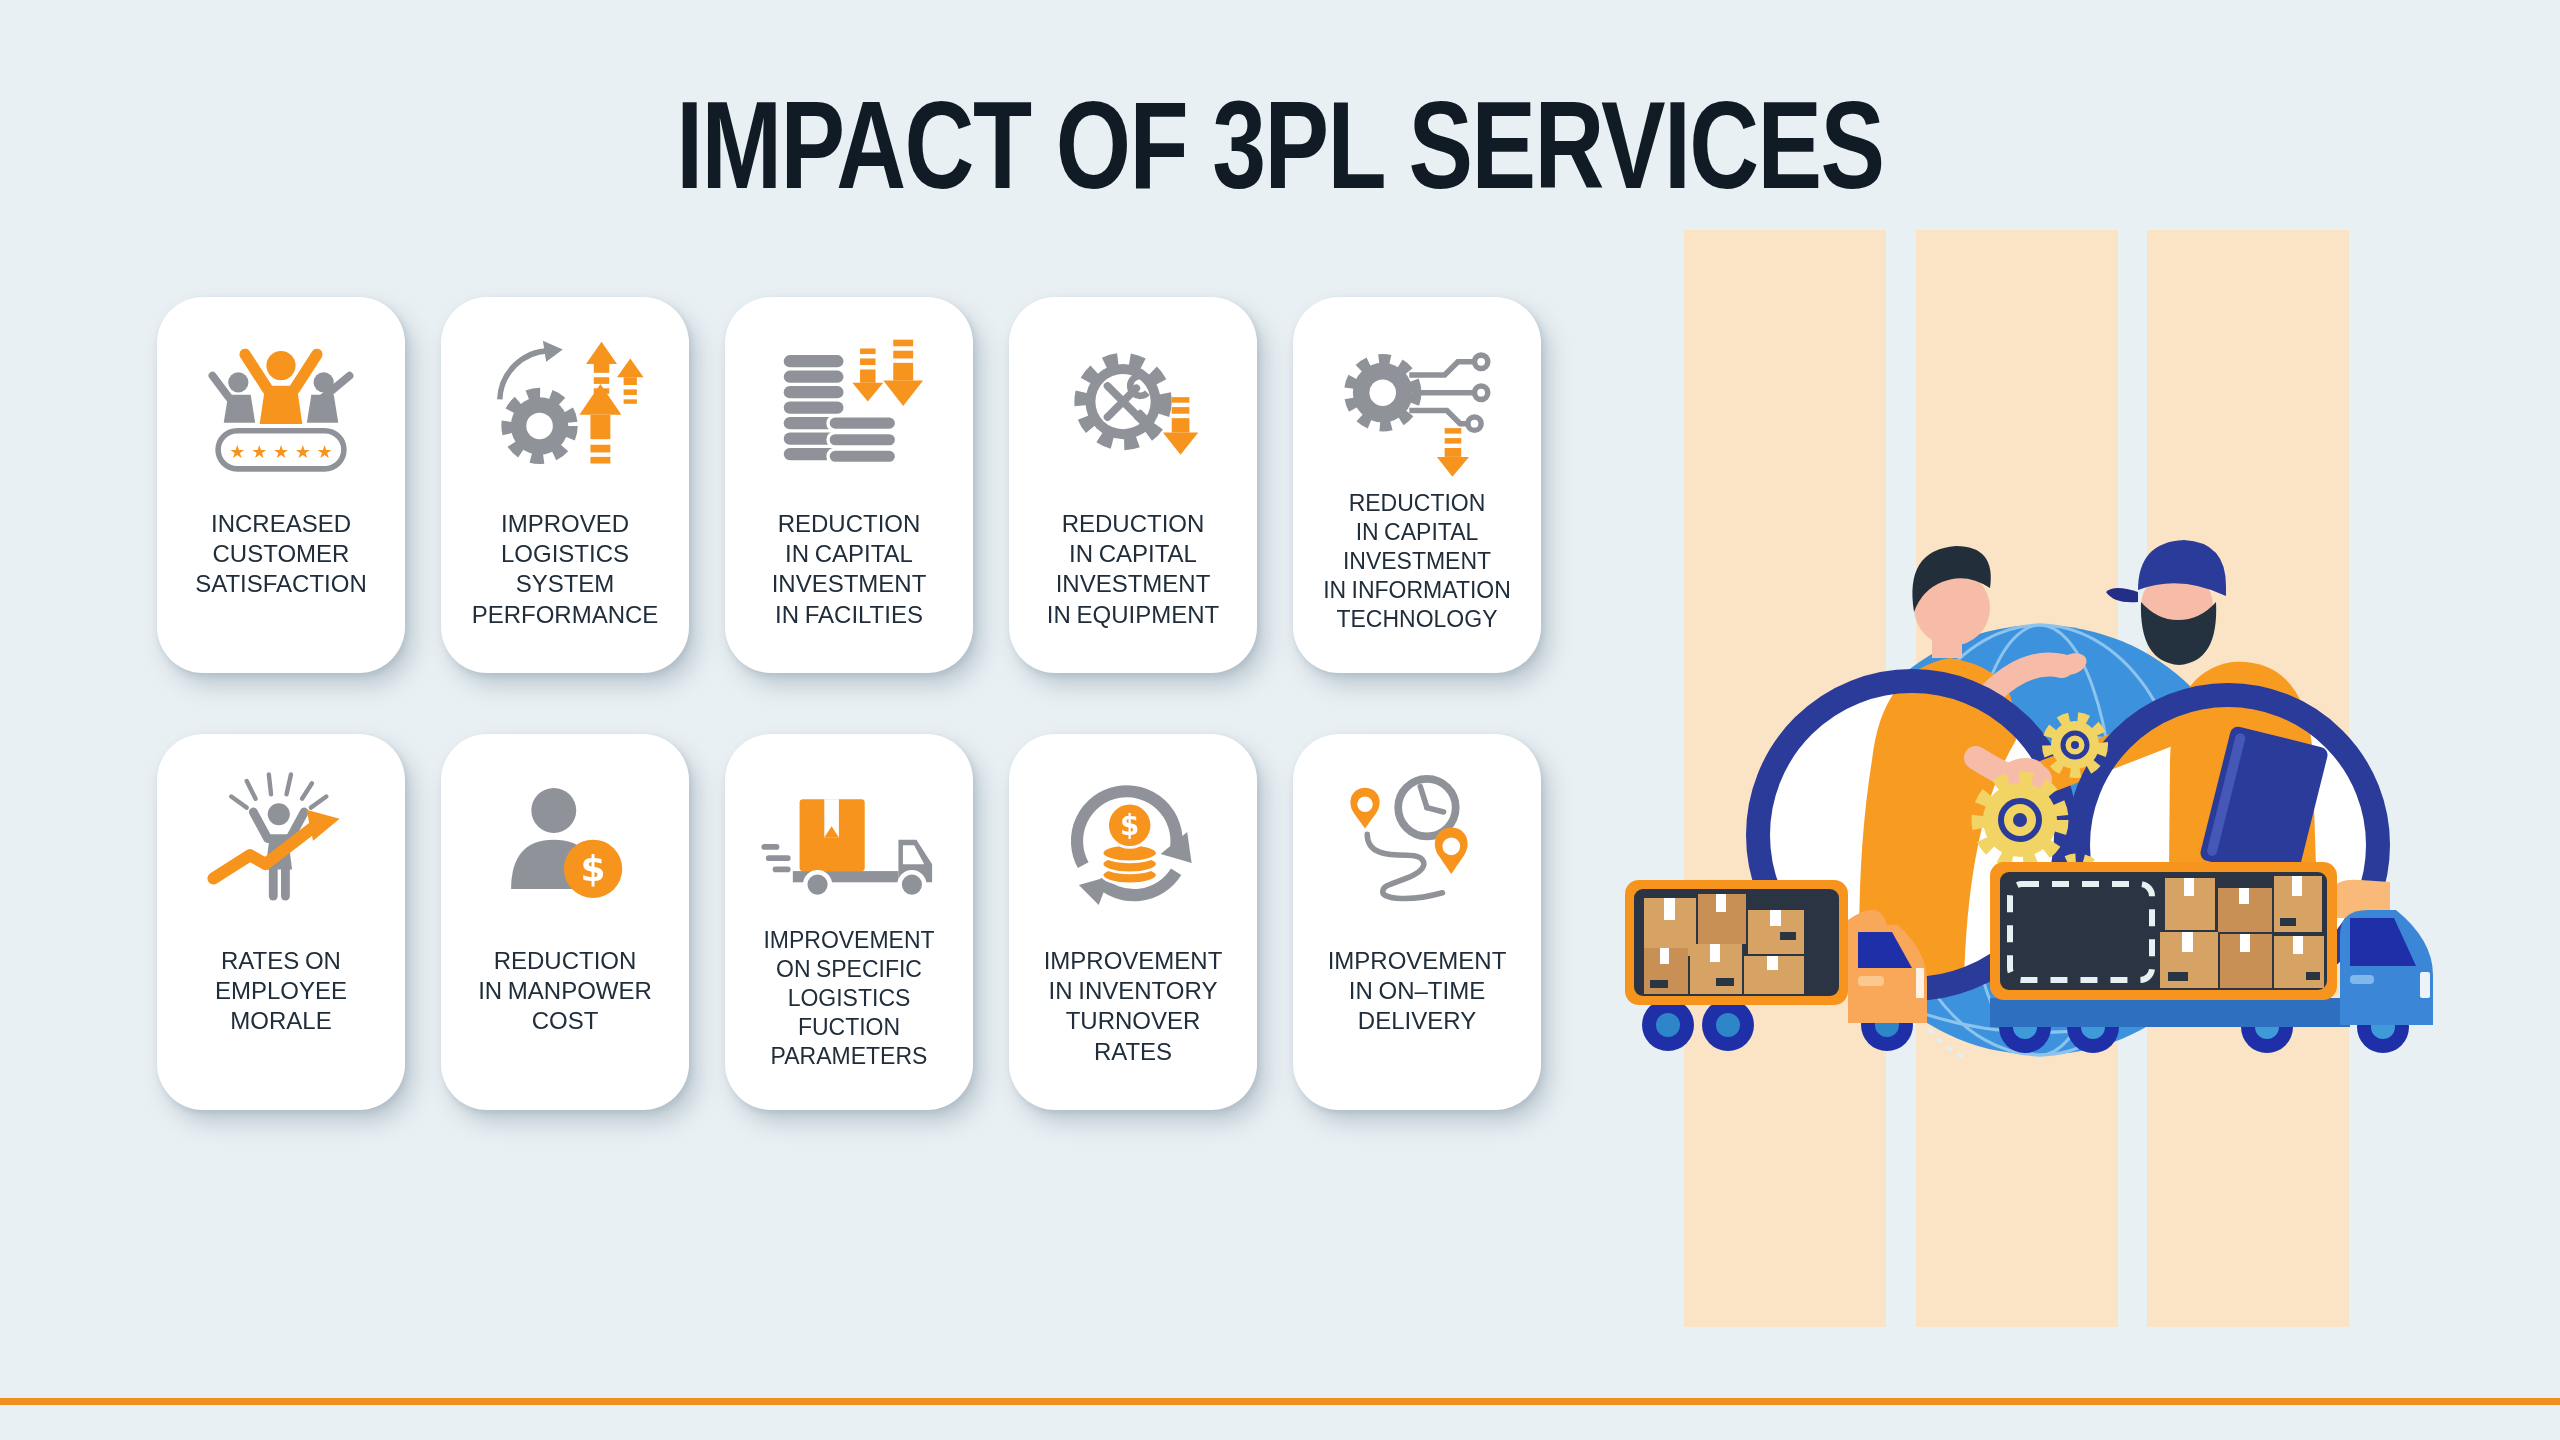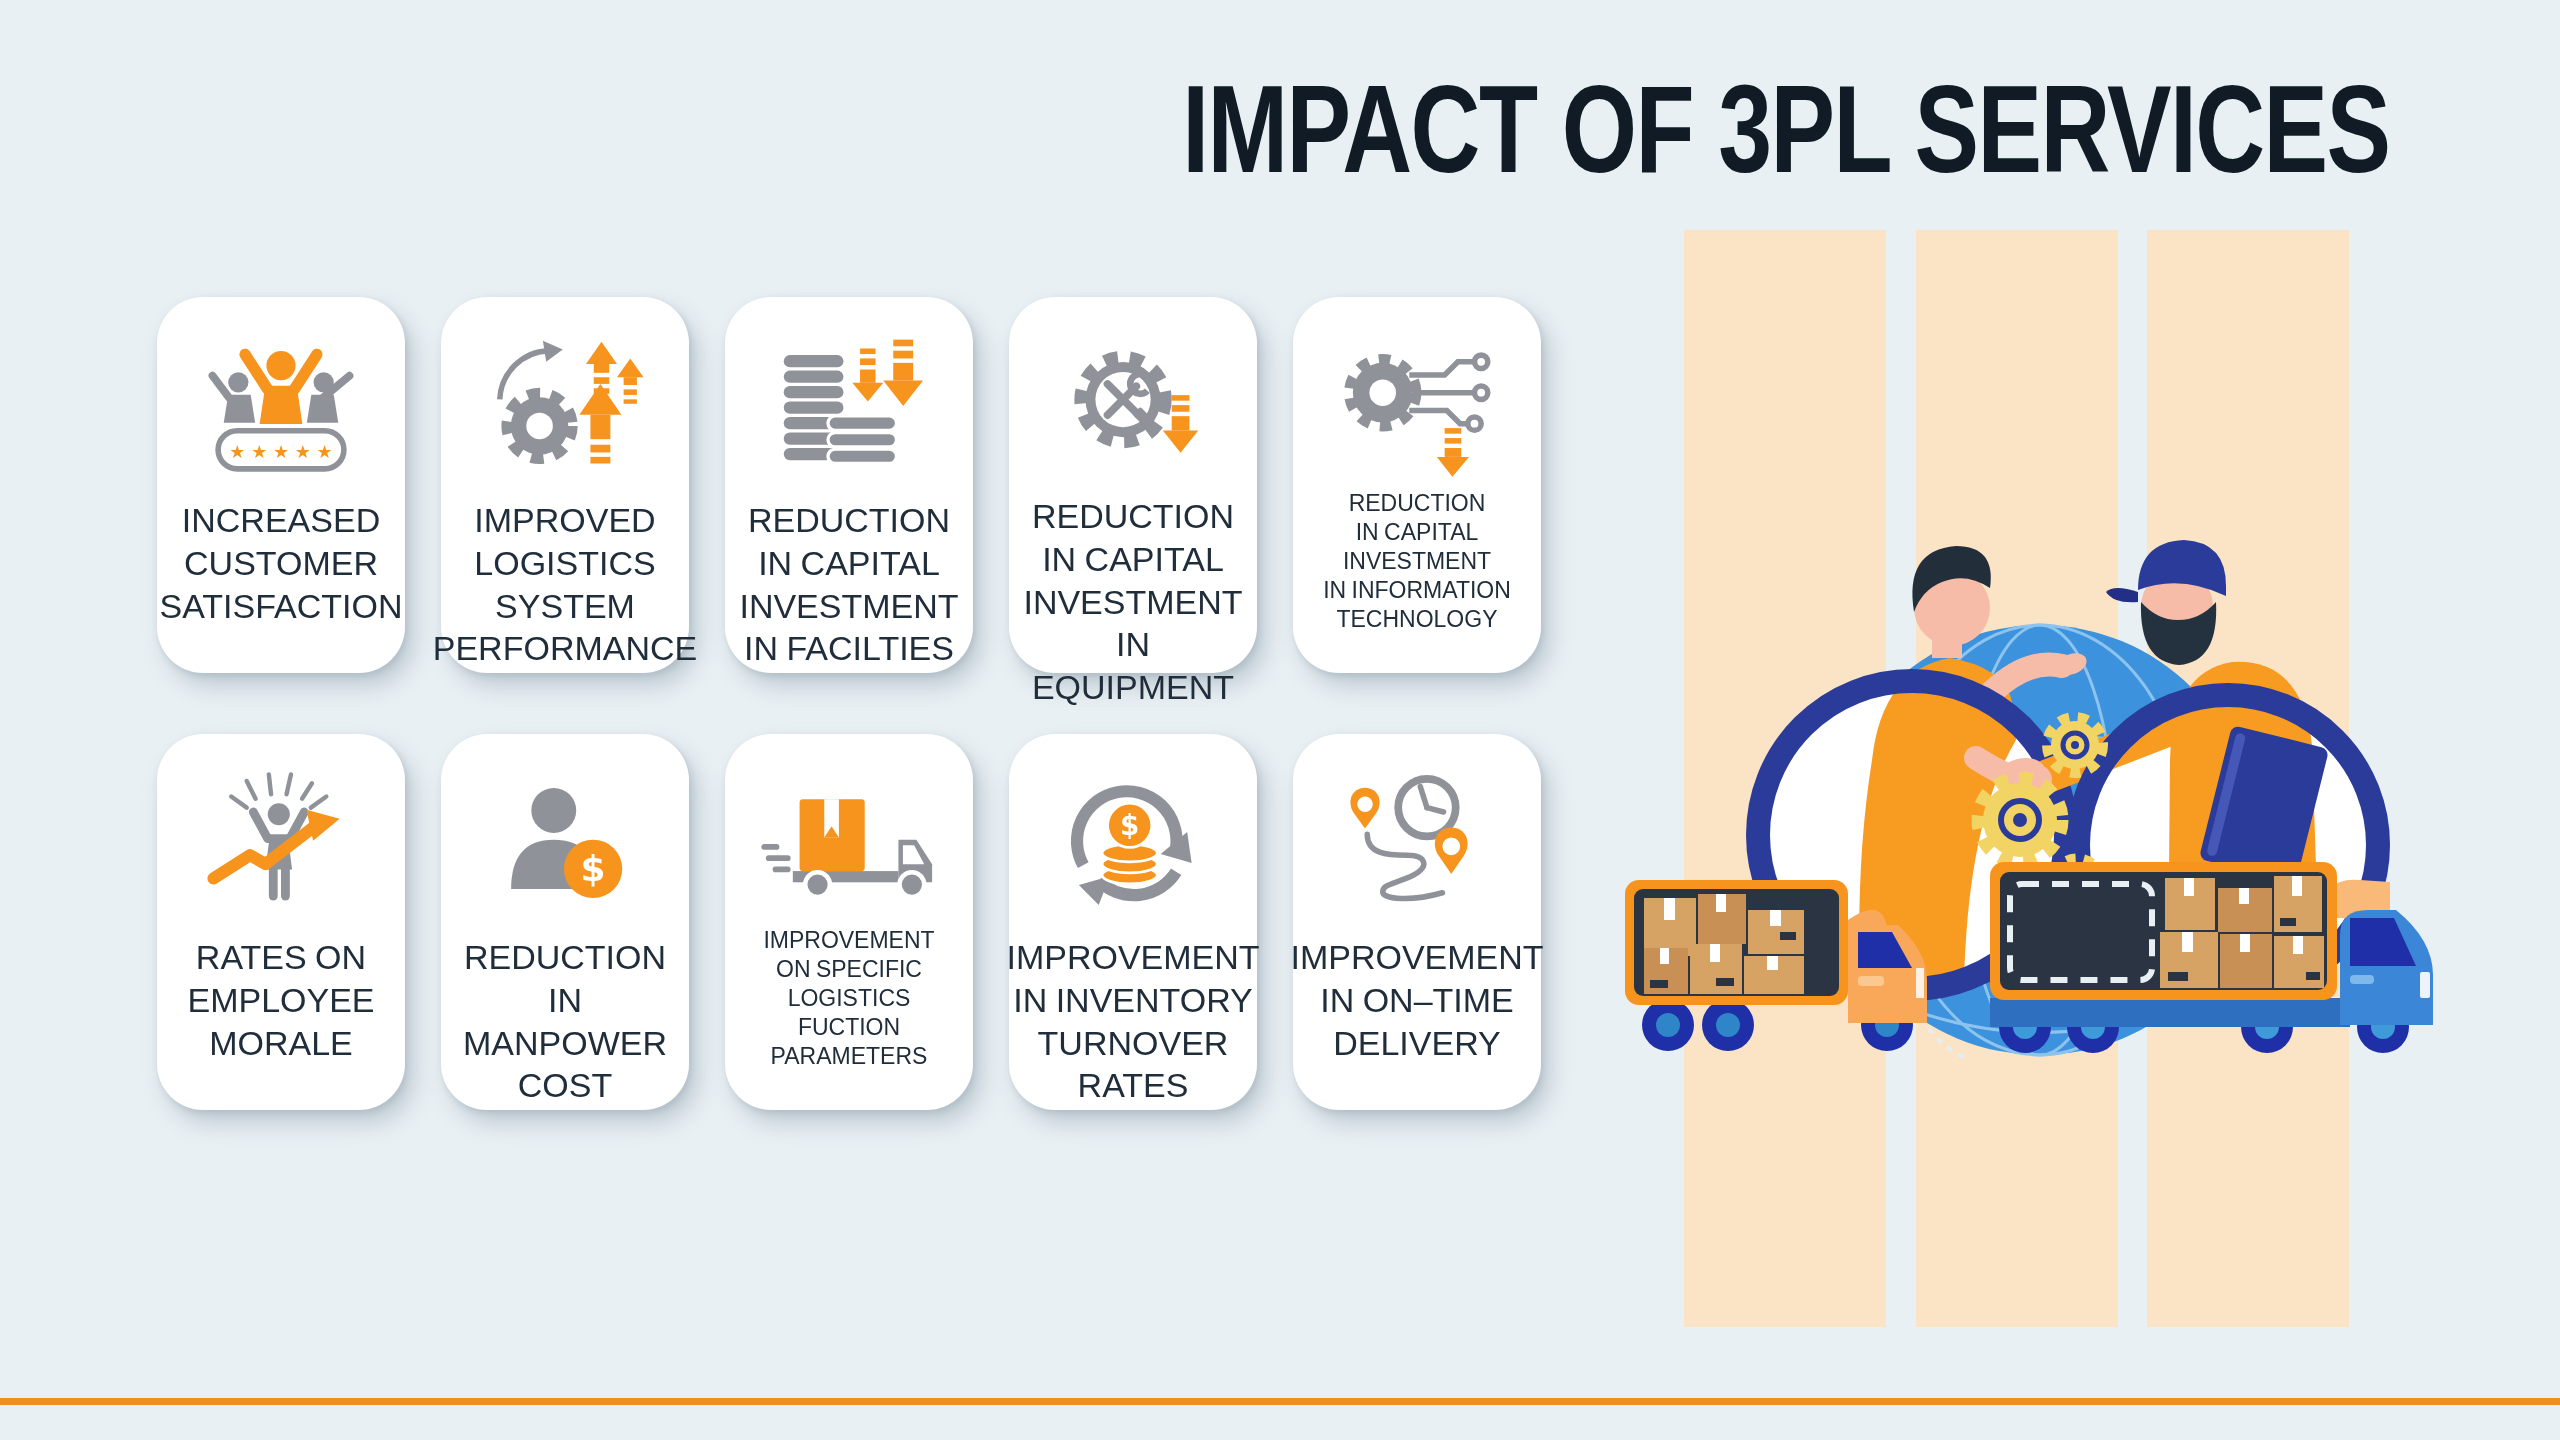--- a/index.html
+++ b/index.html
@@ -4,32 +4,32 @@
 <style>
   :root{
     --background:#E9F0F4; --card:#FFFFFF; --stripe_peach:#FBE3C6;
     --accent_orange:#F7941D; --icon_gray:#8F9399; --title_dark:#111B26;
     --text_dark:#202D3A; --divider_orange:#EE8F1E;
   }
   *{margin:0;padding:0;box-sizing:border-box}
   html,body{width:2560px;height:1440px}
   body{background:var(--background);font-family:"Liberation Sans",sans-serif;overflow:hidden;position:relative}
   .stage{position:absolute;inset:0;overflow:hidden}
-  .title{position:absolute;top:64px;left:0;width:100%;text-align:right;
+  .title{position:absolute;top:80px;left:0;width:100%;text-align:center;
          font-size:124px;font-weight:900;color:var(--title_dark);line-height:1.05;letter-spacing:-2px;white-space:nowrap}
   .title-inner{display:inline-block;transform:scaleX(0.78)}
   .stripe{position:absolute;top:230px;height:1097px;width:202px;background:var(--stripe_peach)}
   .stripe.s1{left:1684px}.stripe.s2{left:1916px}.stripe.s3{left:2147px}
   .cards{position:absolute;left:157px;top:297px;width:1384px;
          display:grid;grid-template-columns:repeat(5,248px);column-gap:36px;row-gap:61px}
   .card{width:248px;height:376px;background:var(--card);border-radius:46px;
         box-shadow:9px 13px 22px rgba(138,156,168,.45), 2px 3px 6px rgba(138,156,168,.30);
         display:flex;flex-direction:column;align-items:center;padding-top:34px}
   .card .iconbox{height:150px;display:flex;align-items:center;justify-content:center}
-  .card .label{margin-top:18px;padding:0 10px;font-size:34px;line-height:1.26;color:var(--text_dark);
+  .card .label{margin-top:28px;padding:0 10px;font-size:24px;line-height:1.26;color:var(--text_dark);
                text-align:center;white-space:pre-line;word-spacing:-1px}
   .card:nth-child(5) .label,.card:nth-child(8) .label{font-size:23px;margin-top:8px}
   .illustration{position:absolute;left:1620px;top:520px;width:900px;height:800px}
   .divider{position:absolute;left:0;top:1398px;width:2560px;height:7px;background:var(--divider_orange)}
 </style>
 </head>
 <body>
 
 <div class="stage">
 

